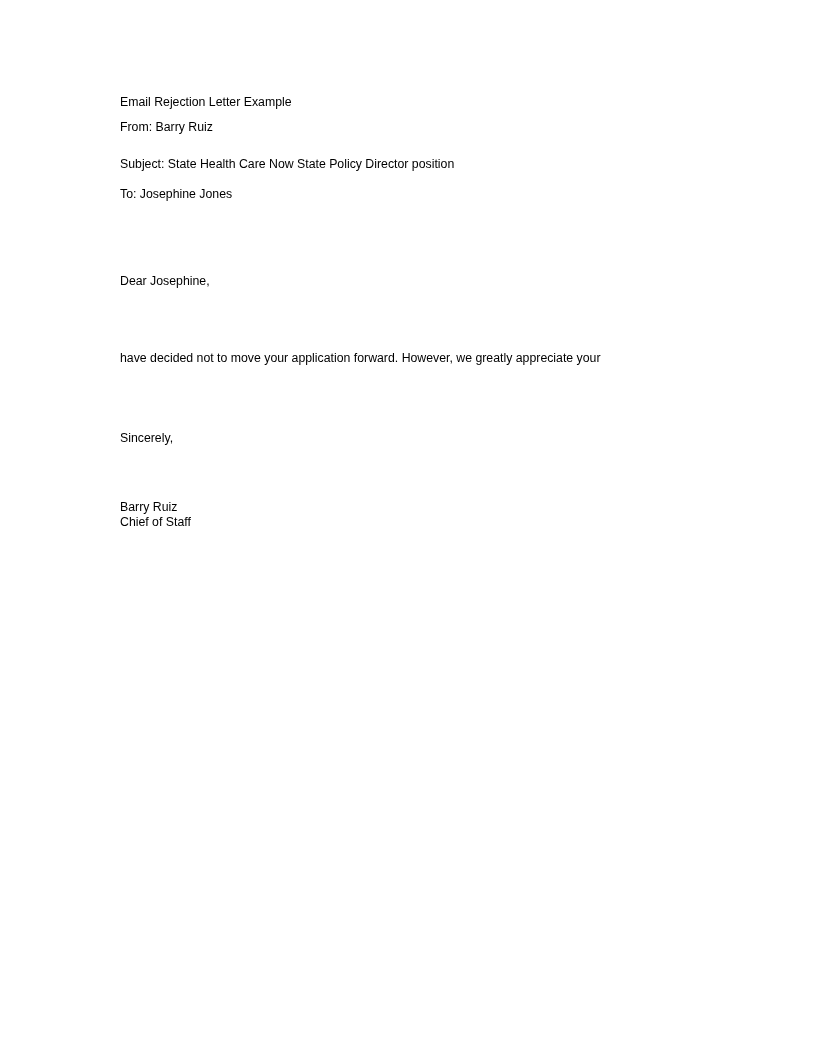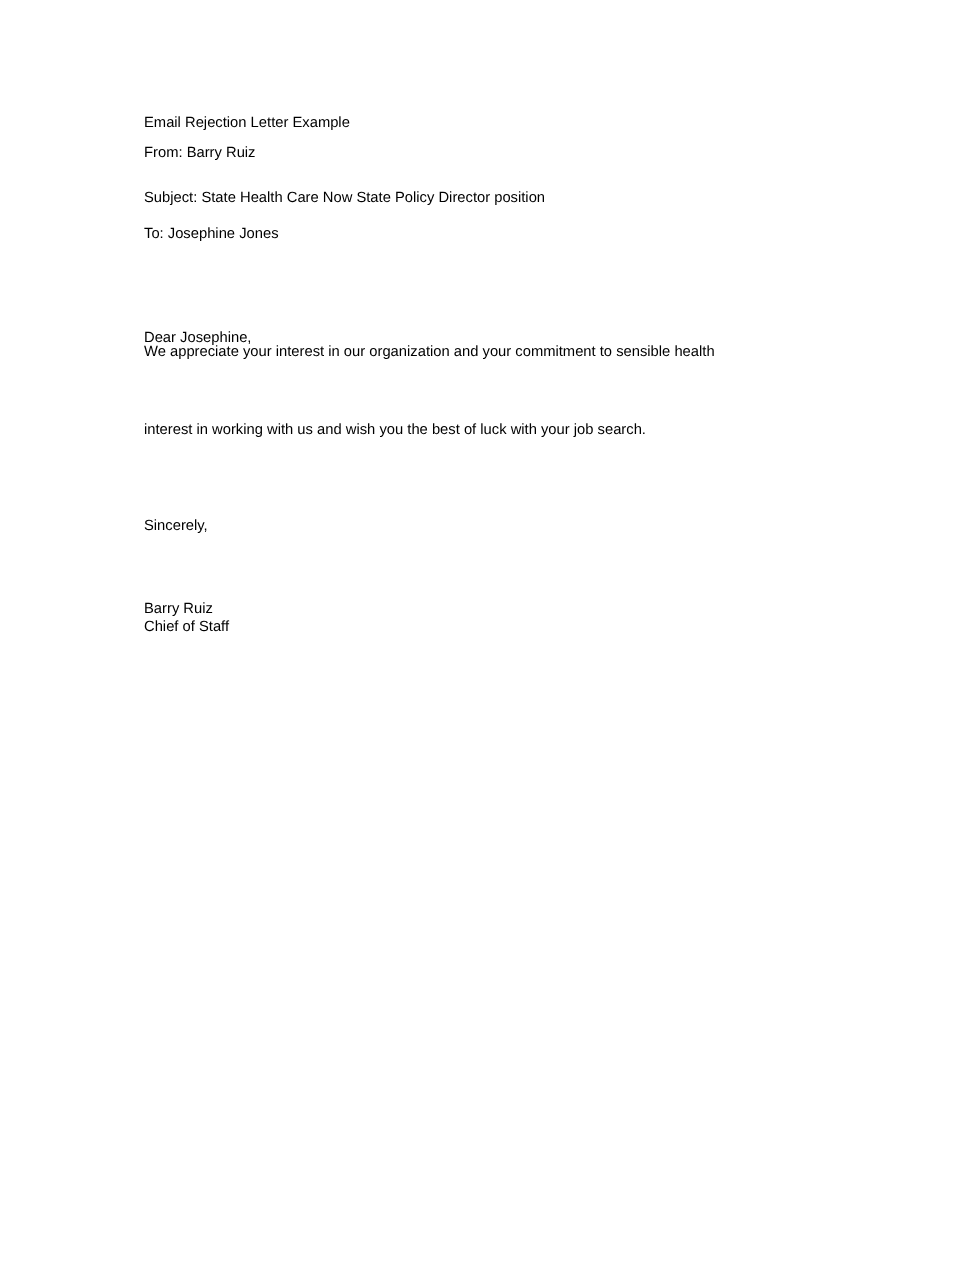--- a/index.html
+++ b/index.html
@@ -14,23 +14,22 @@
 <body>
 
 <div>
   <div class="line title" style="top:95px;">Email Rejection Letter Example</div>
   <div class="line" style="top:120px;">From: Barry Ruiz</div>
   <div class="line" style="top:157px;">Subject: State Health Care Now State Policy Director position</div>
   <div class="line" style="top:187px;">To: Josephine Jones</div>
   <div class="line" style="top:234px;margin-top:40px;">Dear Josephine,</div>
 
   <div class="para" style="top:286px;">
-    <span>We appreciate your interest in our organization and your commitment to sensible health</span>
   </div>
 
   <div class="para" style="top:351px;">
-    <span>interest in working with us and wish you the best of luck with your job search.</span>
+    <span>have decided not to move your application forward. However, we greatly appreciate your</span>
   </div>
 
   <div class="line" style="top:431px;">Sincerely,</div>
   <div class="line" style="top:500px;">Barry Ruiz</div>
   <div class="line" style="top:515px;">Chief of Staff</div>
 </div>
 
 </body></html>

